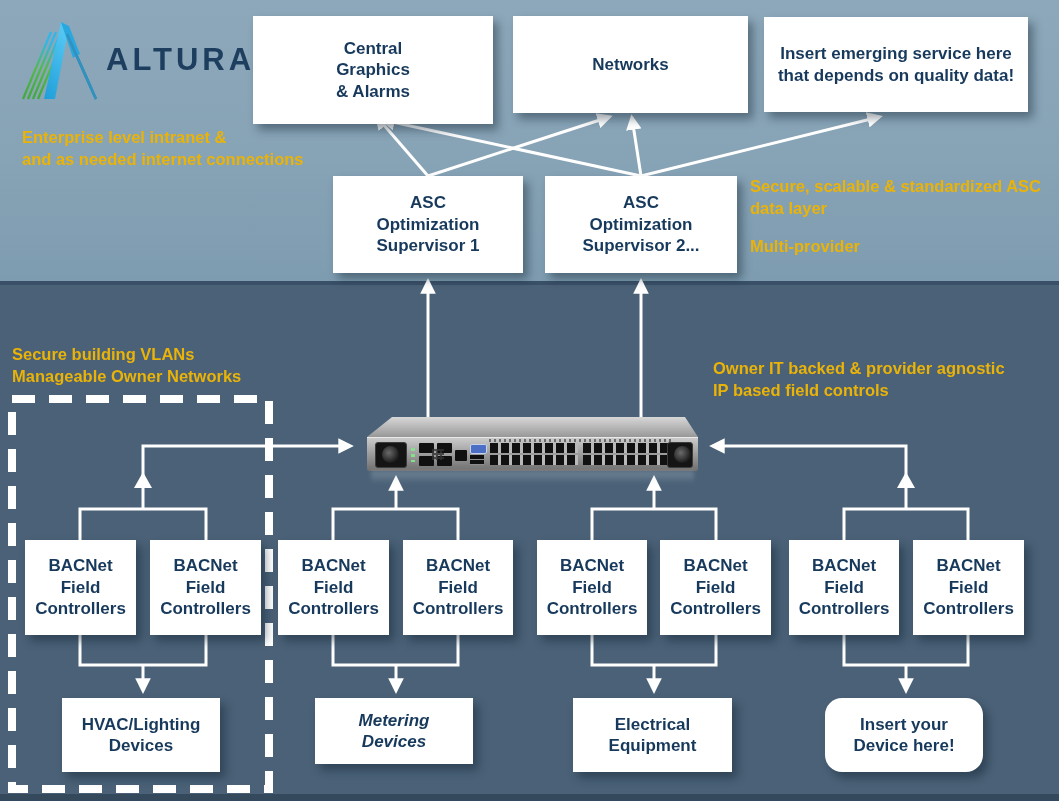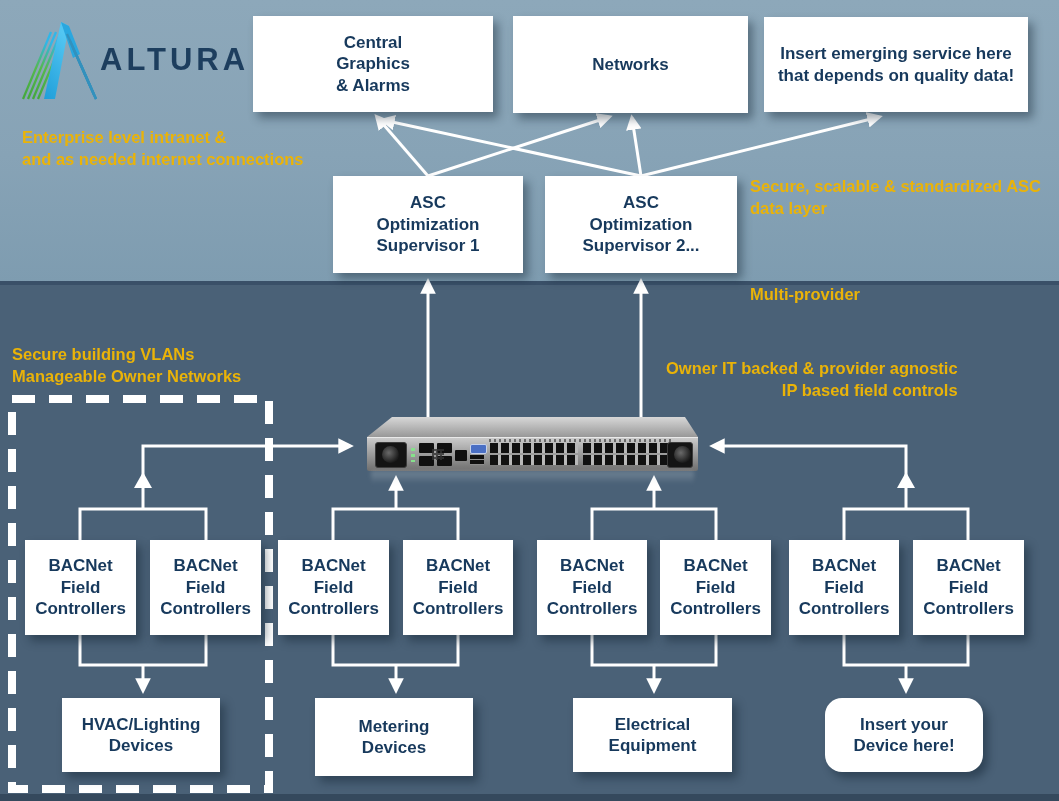--- a/index.html
+++ b/index.html
@@ -17,21 +17,21 @@
   .band-footer{position:absolute;left:0;top:794px;width:1059px;height:7px;background:#35495d;}
 
   .wbox{position:absolute;background:#ffffff;color:#17395c;font-weight:bold;
     display:flex;align-items:center;justify-content:center;text-align:center;
     white-space:pre-line;font-size:17px;line-height:1.26;
     box-shadow:5px 6px 9px rgba(12,28,44,.42);}
   .caption{position:absolute;color:#eab308;font-weight:bold;font-size:16.5px;
     line-height:1.32;white-space:pre-line;}
 
   .logo{position:absolute;left:22px;top:20px;display:flex;align-items:center;}
-  .logo-word{color:#1d3e5e;font-weight:bold;font-size:31px;letter-spacing:4px;margin-left:2px;}
+  .logo-word{color:#1d3e5e;font-weight:bold;font-size:31px;letter-spacing:4px;margin-left:8px;}
 
   .lines{position:absolute;left:0;top:0;z-index:1;}
   .lines path{stroke:#ffffff;stroke-width:3;fill:none;}
   .lines .dash{stroke:#ffffff;stroke-width:8;fill:none;stroke-dasharray:23 14;}
   .lines polygon{fill:#ffffff;}
 
   .node{z-index:2;}
 
   
   .switch{position:absolute;left:367px;top:414px;width:331px;height:72px;z-index:3;}
@@ -152,27 +152,27 @@
         <line x1="59" y1="45" x2="74" y2="79"></line>
       </g>
     </svg>
     <span class="logo-word">ALTURA</span>
   </div>
 
   <div class="caption" style="left:22px;top:127px;">Enterprise level intranet &amp;
 and as needed internet connections</div>
   <div class="caption" style="left:750px;top:176px;">Secure, scalable &amp; standardized ASC
 data layer</div>
-  <div class="caption" style="left:750px;top:236px;margin-top:48px;">Multi-provider</div>
+  <div class="caption" style="left:750px;top:236px;">Multi-provider</div>
   <div class="caption" style="left:12px;top:344px;">Secure building VLANs
 Manageable Owner Networks</div>
-  <div class="caption" style="left:666px;top:358px;text-align:right;">Owner IT backed &amp; provider agnostic
+  <div class="caption" style="left:713px;top:358px;">Owner IT backed &amp; provider agnostic
 IP based field controls</div>
 
-  <div class="wbox node" style="left:253px;top:16px;width:240px;height:96px;">Central
+  <div class="wbox node" style="left:253px;top:16px;width:240px;height:108px;">Central
 Graphics
 &amp; Alarms</div>
   <div class="wbox node" style="left:513px;top:16px;width:235px;height:97px;">Networks</div>
   <div class="wbox node" style="left:764px;top:17px;width:264px;height:95px;">Insert emerging service here
 that depends on quality data!</div>
 
   <div class="wbox node" style="left:333px;top:176px;width:190px;height:97px;">ASC
 Optimization
 Supervisor 1</div>
   <div class="wbox node" style="left:545px;top:176px;width:192px;height:97px;">ASC
@@ -199,21 +199,21 @@
 Controllers</div>
   <div class="wbox node" style="left:789px;top:540px;width:110px;height:95px;">BACNet
 Field
 Controllers</div>
   <div class="wbox node" style="left:913px;top:540px;width:111px;height:95px;">BACNet
 Field
 Controllers</div>
 
   <div class="wbox node" style="left:62px;top:698px;width:158px;height:74px;">HVAC/Lighting
 Devices</div>
-  <div class="wbox node" style="left:315px;top:698px;width:158px;height:78px;">Metering
+  <div class="wbox node" style="left:315px;top:698px;width:158px;height:66px;font-style:italic;">Metering
 Devices</div>
   <div class="wbox node" style="left:573px;top:698px;width:159px;height:74px;">Electrical
 Equipment</div>
   <div class="wbox node" style="left:825px;top:698px;width:158px;height:74px;border-radius:17px;">Insert your
 Device here!</div>
 
   <div class="switch">
     <div class="sw-top"></div>
     <div class="sw-front">
       <div class="sw-socket l"></div>

